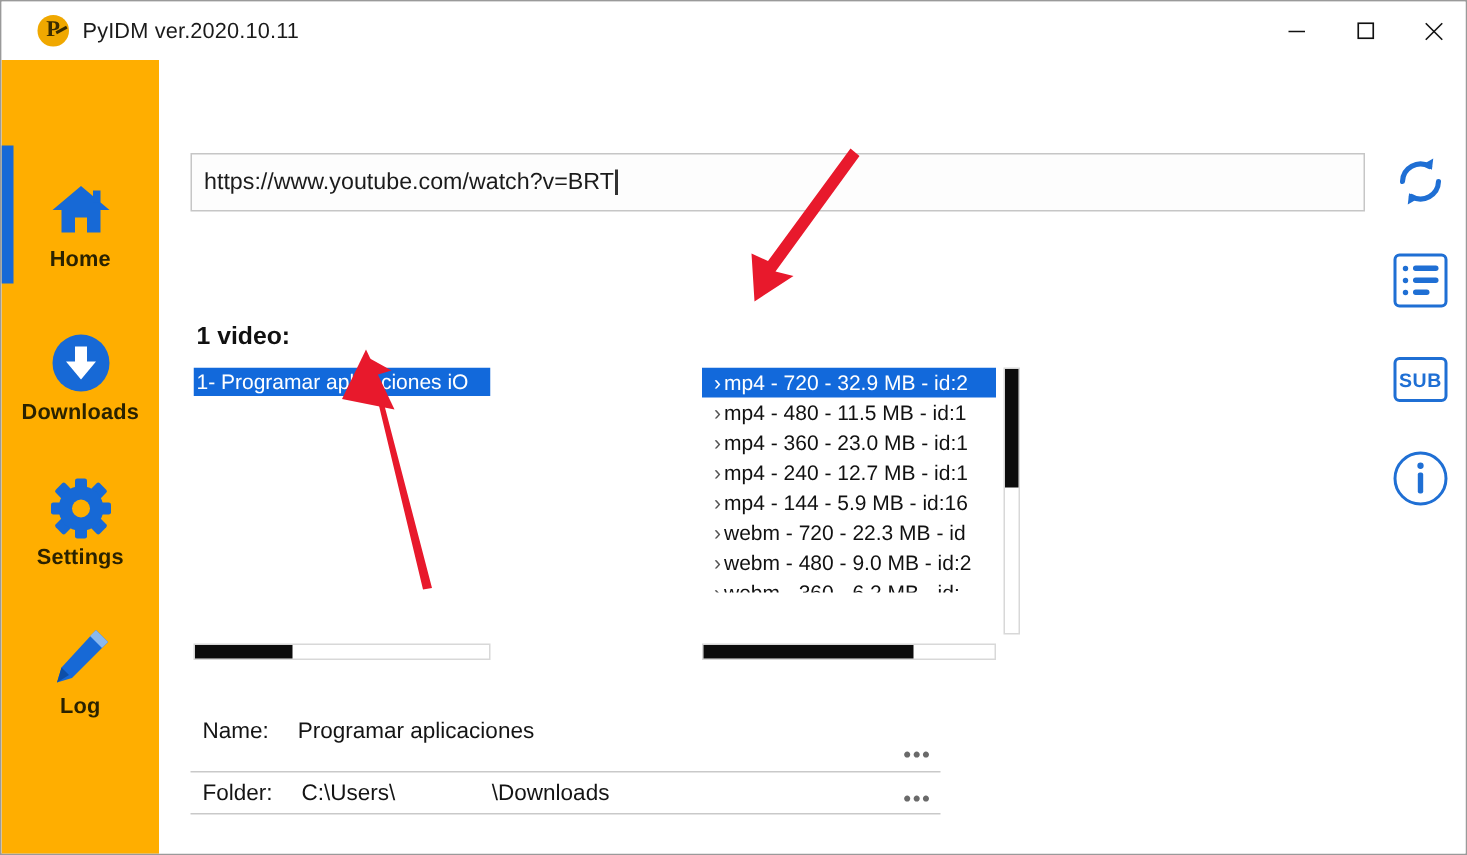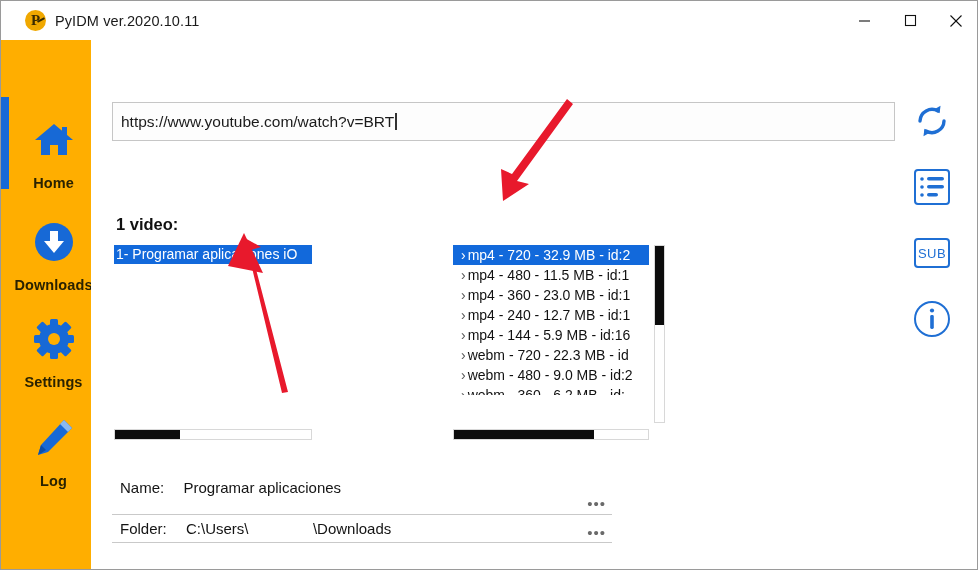--- a/index.html
+++ b/index.html
@@ -91,21 +91,21 @@
     width: 8px; height: 92px;
     background: #1769d6;
   }
   .nav-item {
     position: absolute;
     left: 0;
     width: 105px;
     display: flex;
     flex-direction: column;
     align-items: center;
-    gap: 13px;
+    gap: 3px;
     cursor: default;
   }
   .nav-home     { top: 78px; }
   .nav-down     { top: 180px; }
   .nav-settings { top: 277px; }
   .nav-log      { top: 376px; }
   .nav-icon { width: 46px; height: 44px; display: flex; align-items: center; justify-content: center; }
   .nav-label {
     font-size: 14.5px;
     color: #2a2200;
@@ -117,21 +117,21 @@
     left: 106px; top: 307px;
     font-size: 19px;
     color: #4a4a4a;
     line-height: 1;
     cursor: default;
   }
 
   
   .content {
     position: absolute;
-    left: 90px; top: 39px;
+    left: 105px; top: 39px;
     width: 873px; height: 531px;
     background: #ffffff;
   }
 
   .url-field {
     position: absolute;
     left: 21px; top: 62px;
     width: 783px; height: 39px;
     border: 1px solid #c6c6c6;
     background: #fdfdfd;
@@ -156,21 +156,21 @@
     width: 52px; height: 52px;
     margin: 0 auto 14px auto;
     display: flex; align-items: center; justify-content: center;
     cursor: default;
   }
   .rail-sub {
     width: 36px; height: 30px;
     border: 2px solid #1f6fd4;
     border-radius: 4px;
     display: flex; align-items: center; justify-content: center;
-    font-size: 13px; font-weight: normal; color: #1f6fd4;
+    font-size: 13px; font-weight: bold; color: #1f6fd4;
     letter-spacing: 0.4px;
   }
 
   
   .sec-title {
     position: absolute;
     font-size: 16.5px;
     font-weight: bold;
     color: #111;
     text-align: right;

